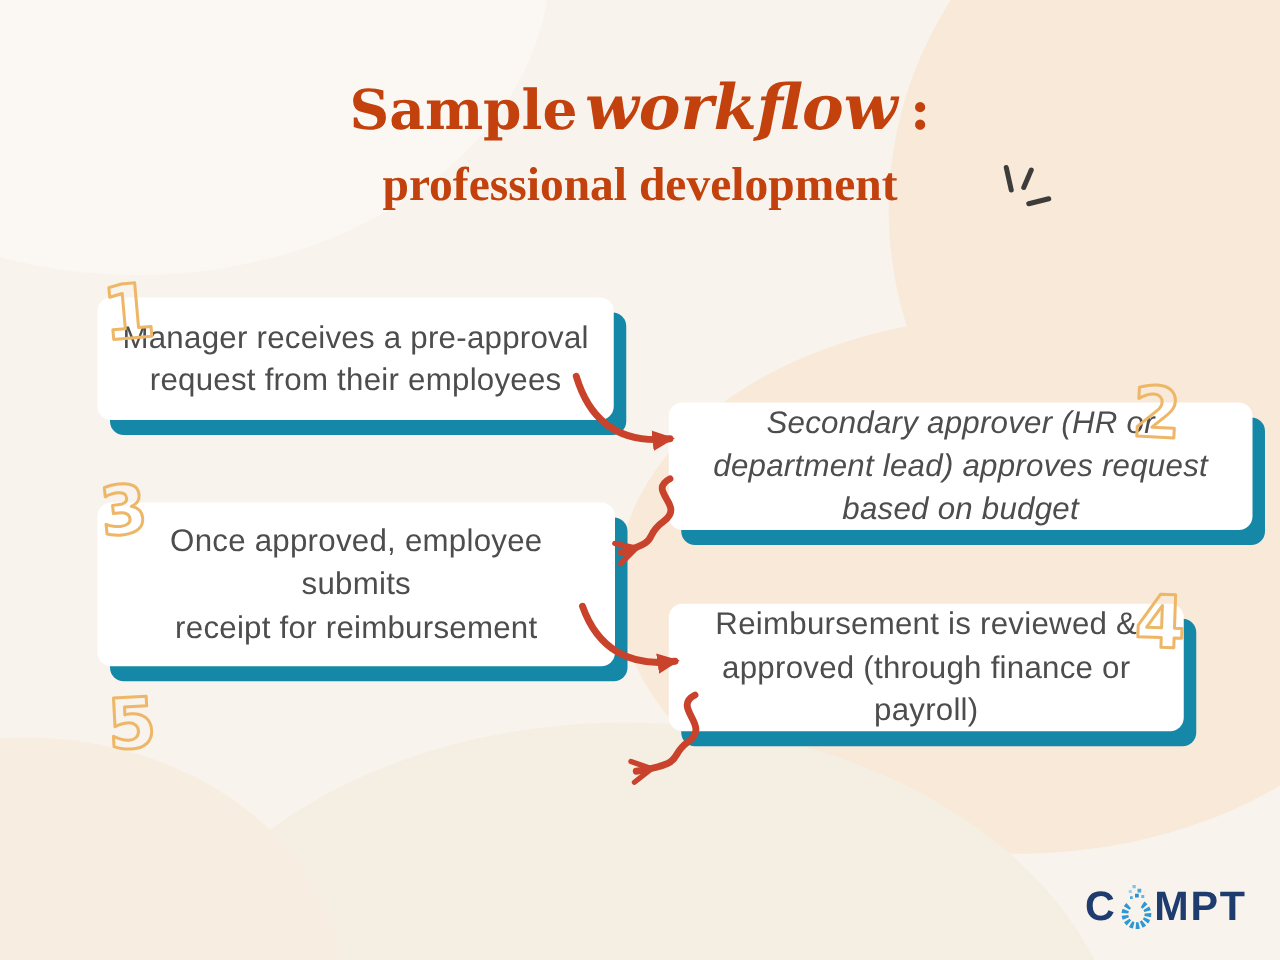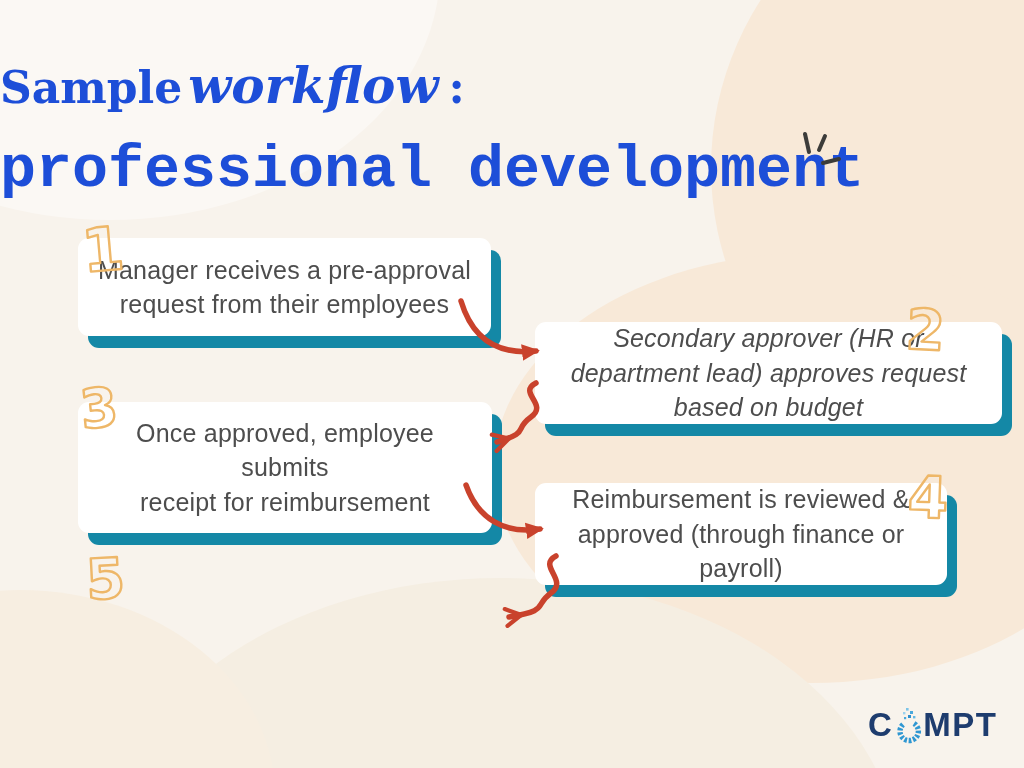--- a/index.html
+++ b/index.html
@@ -4,25 +4,25 @@
 <style>
   html,body{margin:0;padding:0;background:#e8e8e8;}
   .canvas{
     position:relative;width:1024px;height:768px;overflow:hidden;
     background:#f8f3ec;
     font-family:"Liberation Sans",sans-serif;
   }
   .bg-blobs{position:absolute;inset:0;z-index:0;}
 
   
-  .title{position:absolute;top:60px;left:0;right:0;color:#1d4ed8;z-index:2;}
+  .title{position:absolute;top:60px;left:0;right:0;text-align:center;color:#c2410c;z-index:2;}
   .title-line1{font-family:"DejaVu Serif",serif;font-weight:bold;font-size:44px;line-height:1.05;}
   .title-word-script{font-family:"DejaVu Serif",serif;font-style:italic;font-weight:bold;font-size:50px;margin-left:6px;}
   .title-colon{margin-left:10px;}
-  .title-line2{font-family:Liberation Mono, monospace;font-weight:bold;font-size:60px;margin-top:26px;line-height:1.05;}
+  .title-line2{font-family:Liberation Serif, serif;font-weight:bold;font-size:38px;margin-top:16px;line-height:1.05;}
   .sparkle{position:absolute;left:796px;top:122px;z-index:3;}
 
   
   .card{
     position:absolute;background:#ffffff;border-radius:11px;
     box-shadow:10px 12px 0 #1488a6;
     display:flex;align-items:center;justify-content:center;
     text-align:center;z-index:2;
   }
   .card-text{

